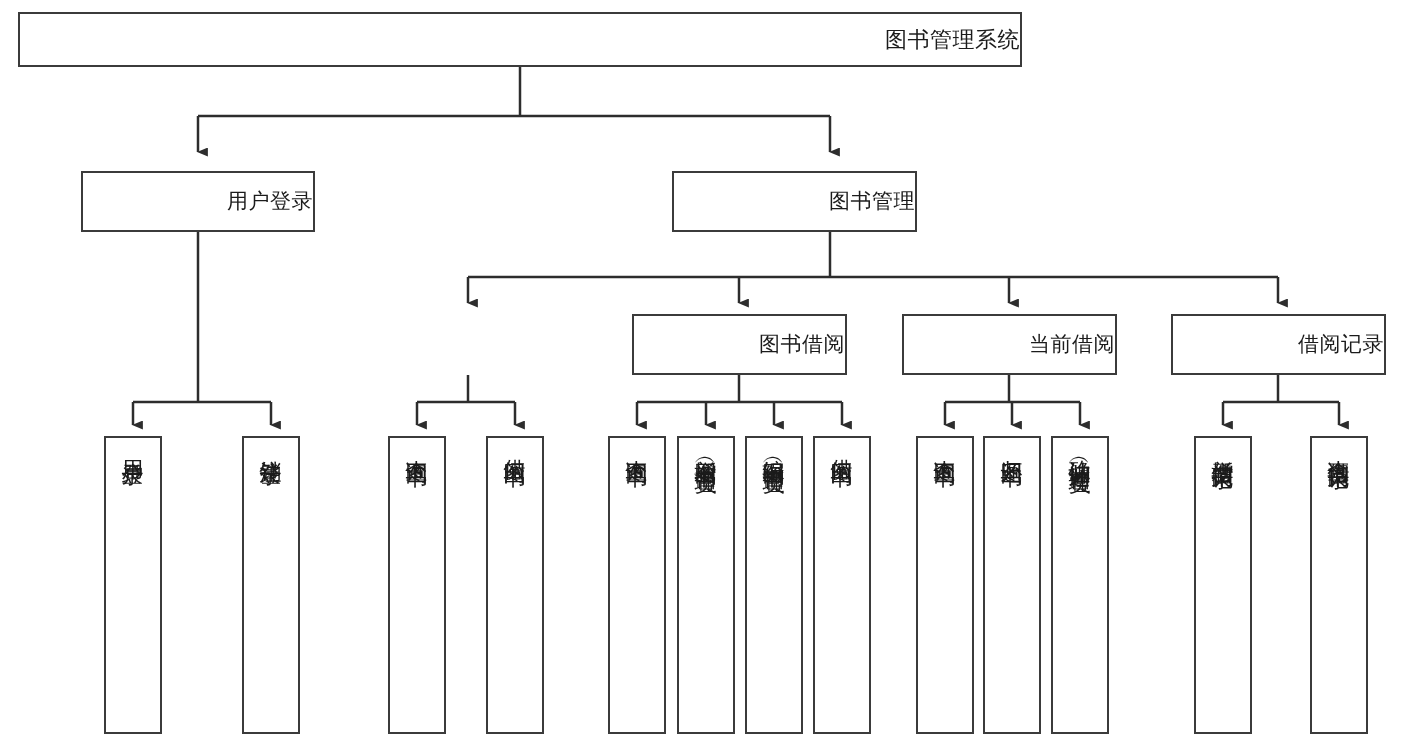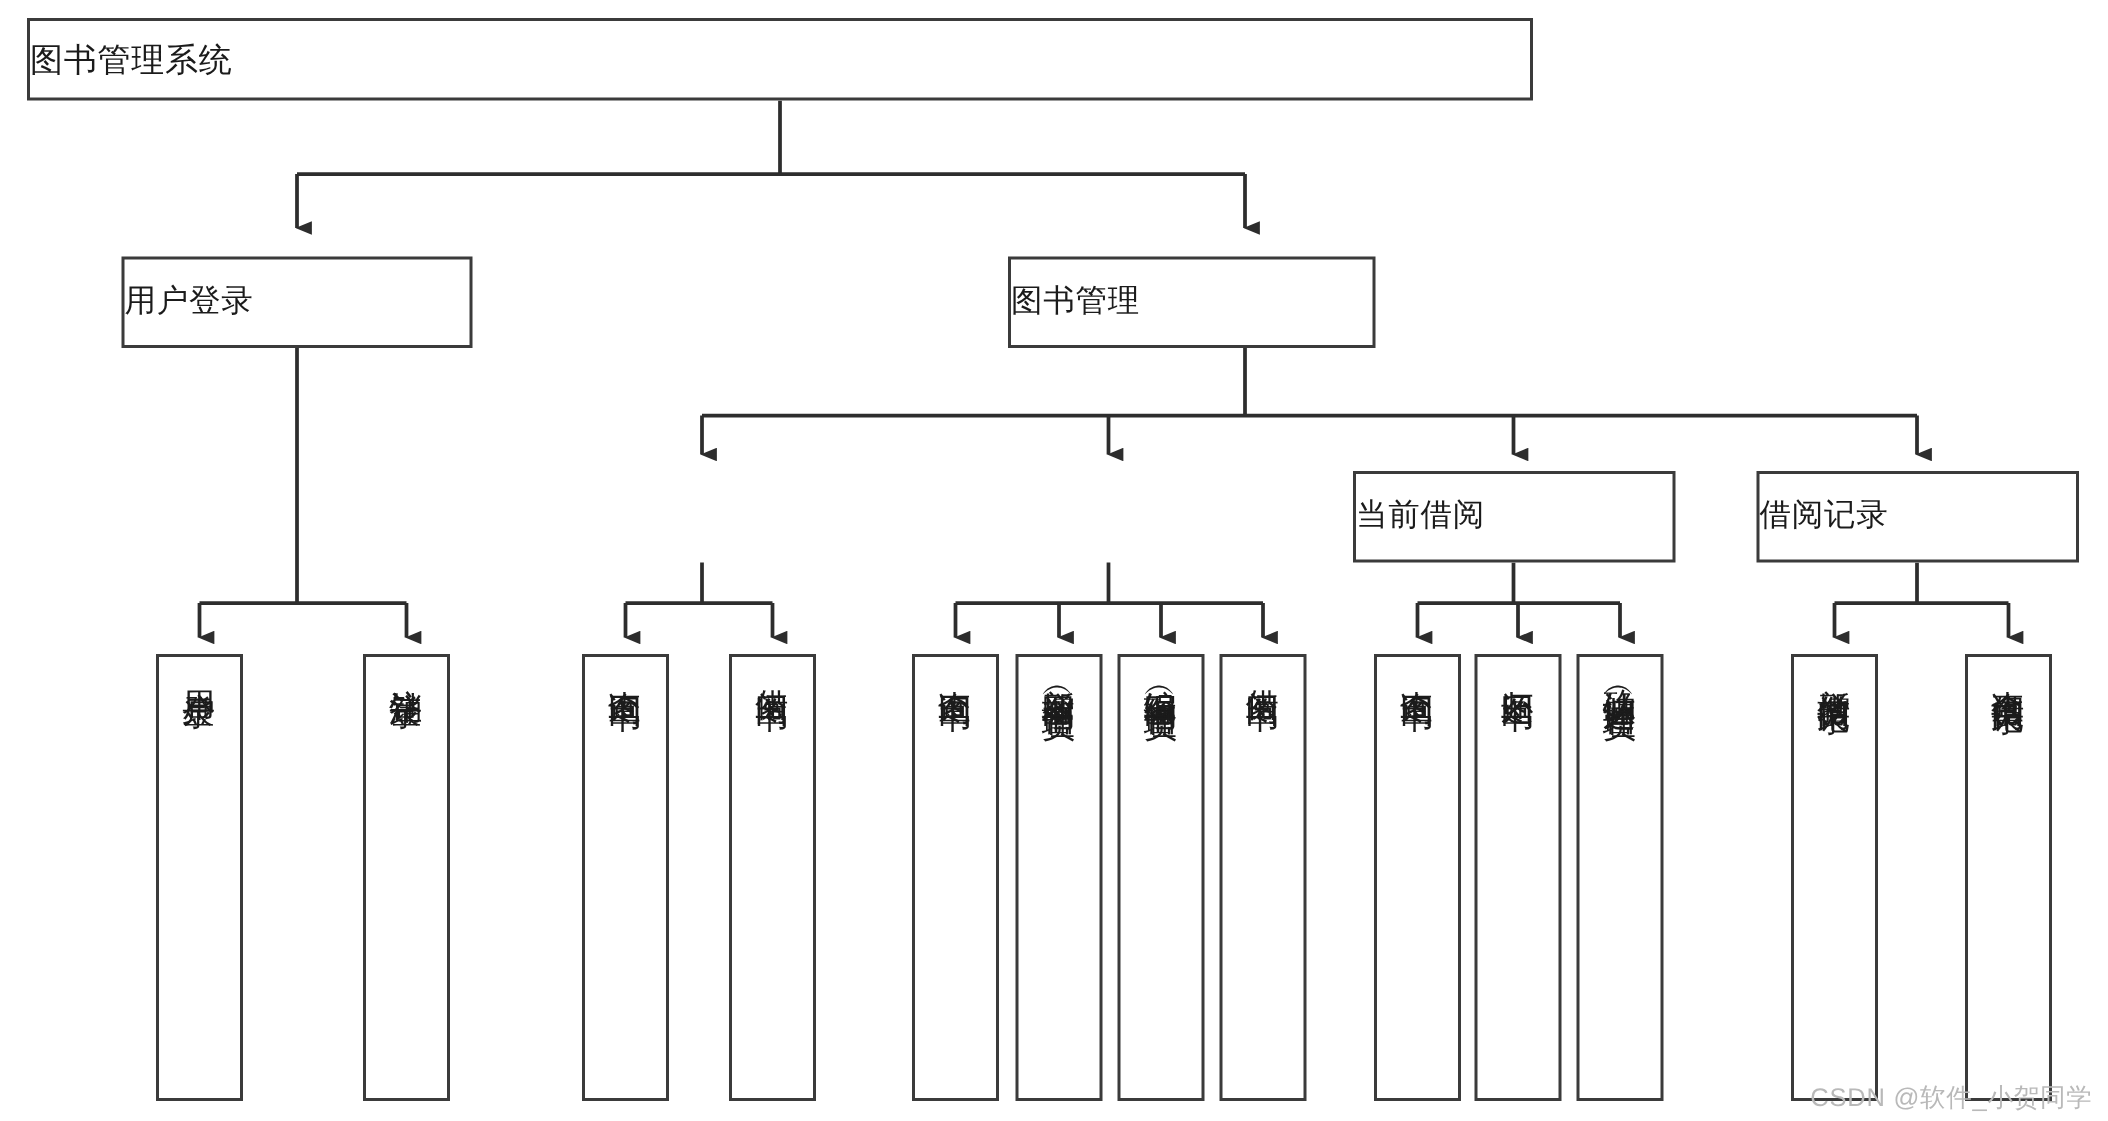--- a/index.html
+++ b/index.html
@@ -26,21 +26,21 @@
     height: 747px;
     pointer-events: none;
   }
   .node {
     position: absolute;
     box-sizing: border-box;
     background: #ffffff;
     border: 2px solid #3b3b3b;
     display: flex;
     align-items: center;
-    justify-content: flex-start;
+    justify-content: flex-end;
     color: #1b1b1b;
     z-index: 2;
   }
   .node .label {
     display: block;
     text-align: center;
     line-height: 1.18;
     letter-spacing: 0.5px;
   }
   
@@ -134,20 +134,23 @@
     <span class="label">图书管理系统</span>
   </div>
 
   <div class="node h" style="left:81px; top:171px; width:234px; height:61px;">
     <span class="label">用户登录</span>
   </div>
   <div class="node h" style="left:672px; top:171px; width:245px; height:61px;">
     <span class="label">图书管理</span>
   </div>
 
+  <div class="node h" style="left:632px; top:314px; width:215px; height:61px;">
+    <span class="label">图书借阅</span>
+  </div>
   <div class="node h" style="left:1171px; top:314px; width:215px; height:61px;">
     <span class="label">借阅记录</span>
   </div>
   <div class="node h" style="left:902px; top:314px; width:215px; height:61px;">
     <span class="label">当前借阅</span>
   </div>
 
   <div class="node v" style="left:104px; top:436px; width:58px; height:298px;">
     <span class="label">用户登录</span>
   </div>
@@ -185,14 +188,13 @@
     <span class="label">确认归还（管理员）</span>
   </div>
 
   <div class="node v" style="left:1194px; top:436px; width:58px; height:298px;">
     <span class="label">新增借阅记录</span>
   </div>
   <div class="node v" style="left:1310px; top:436px; width:58px; height:298px;">
     <span class="label">查询借阅记录</span>
   </div>
 
-  <div class="watermark">CSDN @软件_小贺同学</div>
 </div>
 
 </body></html>

